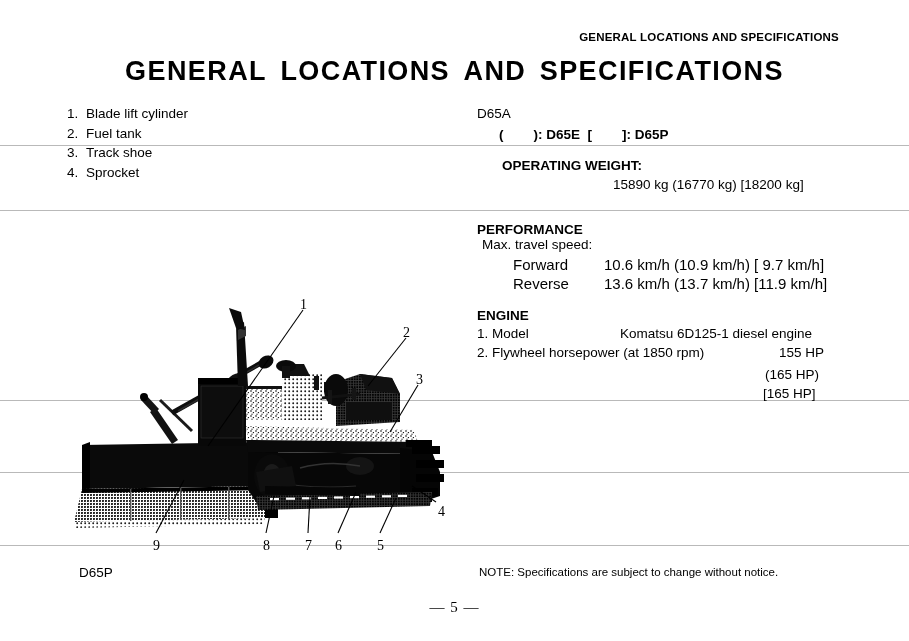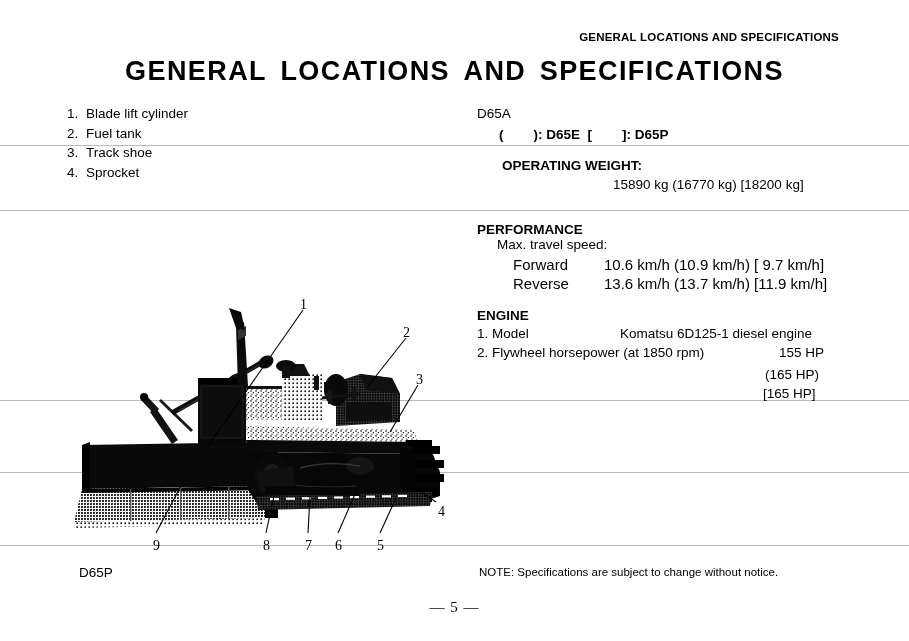--- a/index.html
+++ b/index.html
@@ -97,21 +97,21 @@
     position: absolute;
     left: 613px;
     top: 177px;
     font-size: 13.5px;
     white-space: nowrap;
   }
 
   #performance { position: absolute; left: 477px; top: 222px; }
   #perf-sub {
     position: absolute;
-    left: 497px;
+    left: 482px;
     top: 237px;
     font-size: 13.5px;
     white-space: nowrap;
   }
   .perf-row {
     position: absolute;
     font-size: 15px;
     white-space: nowrap;
   }
   .perf-label { position: absolute; left: 513px; }

